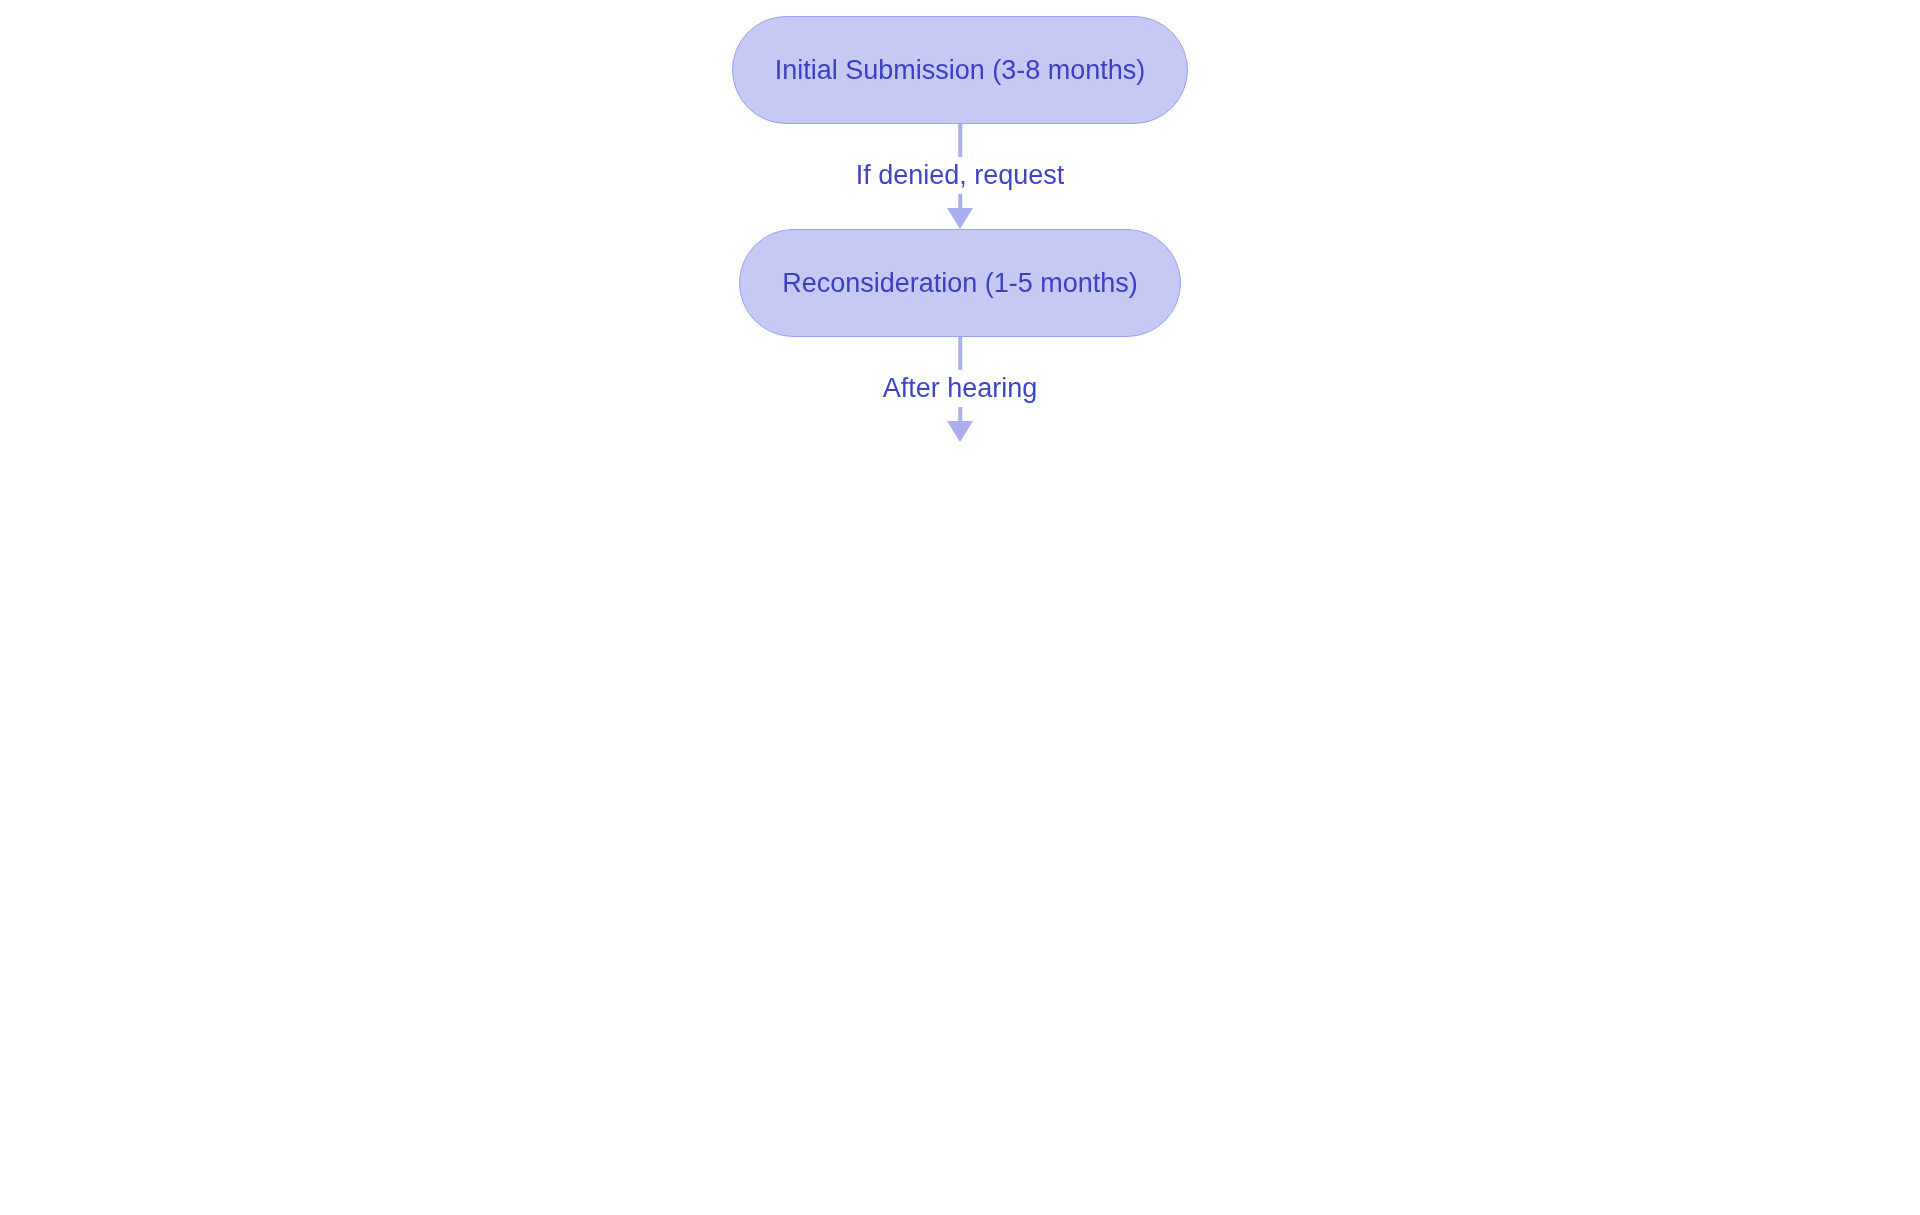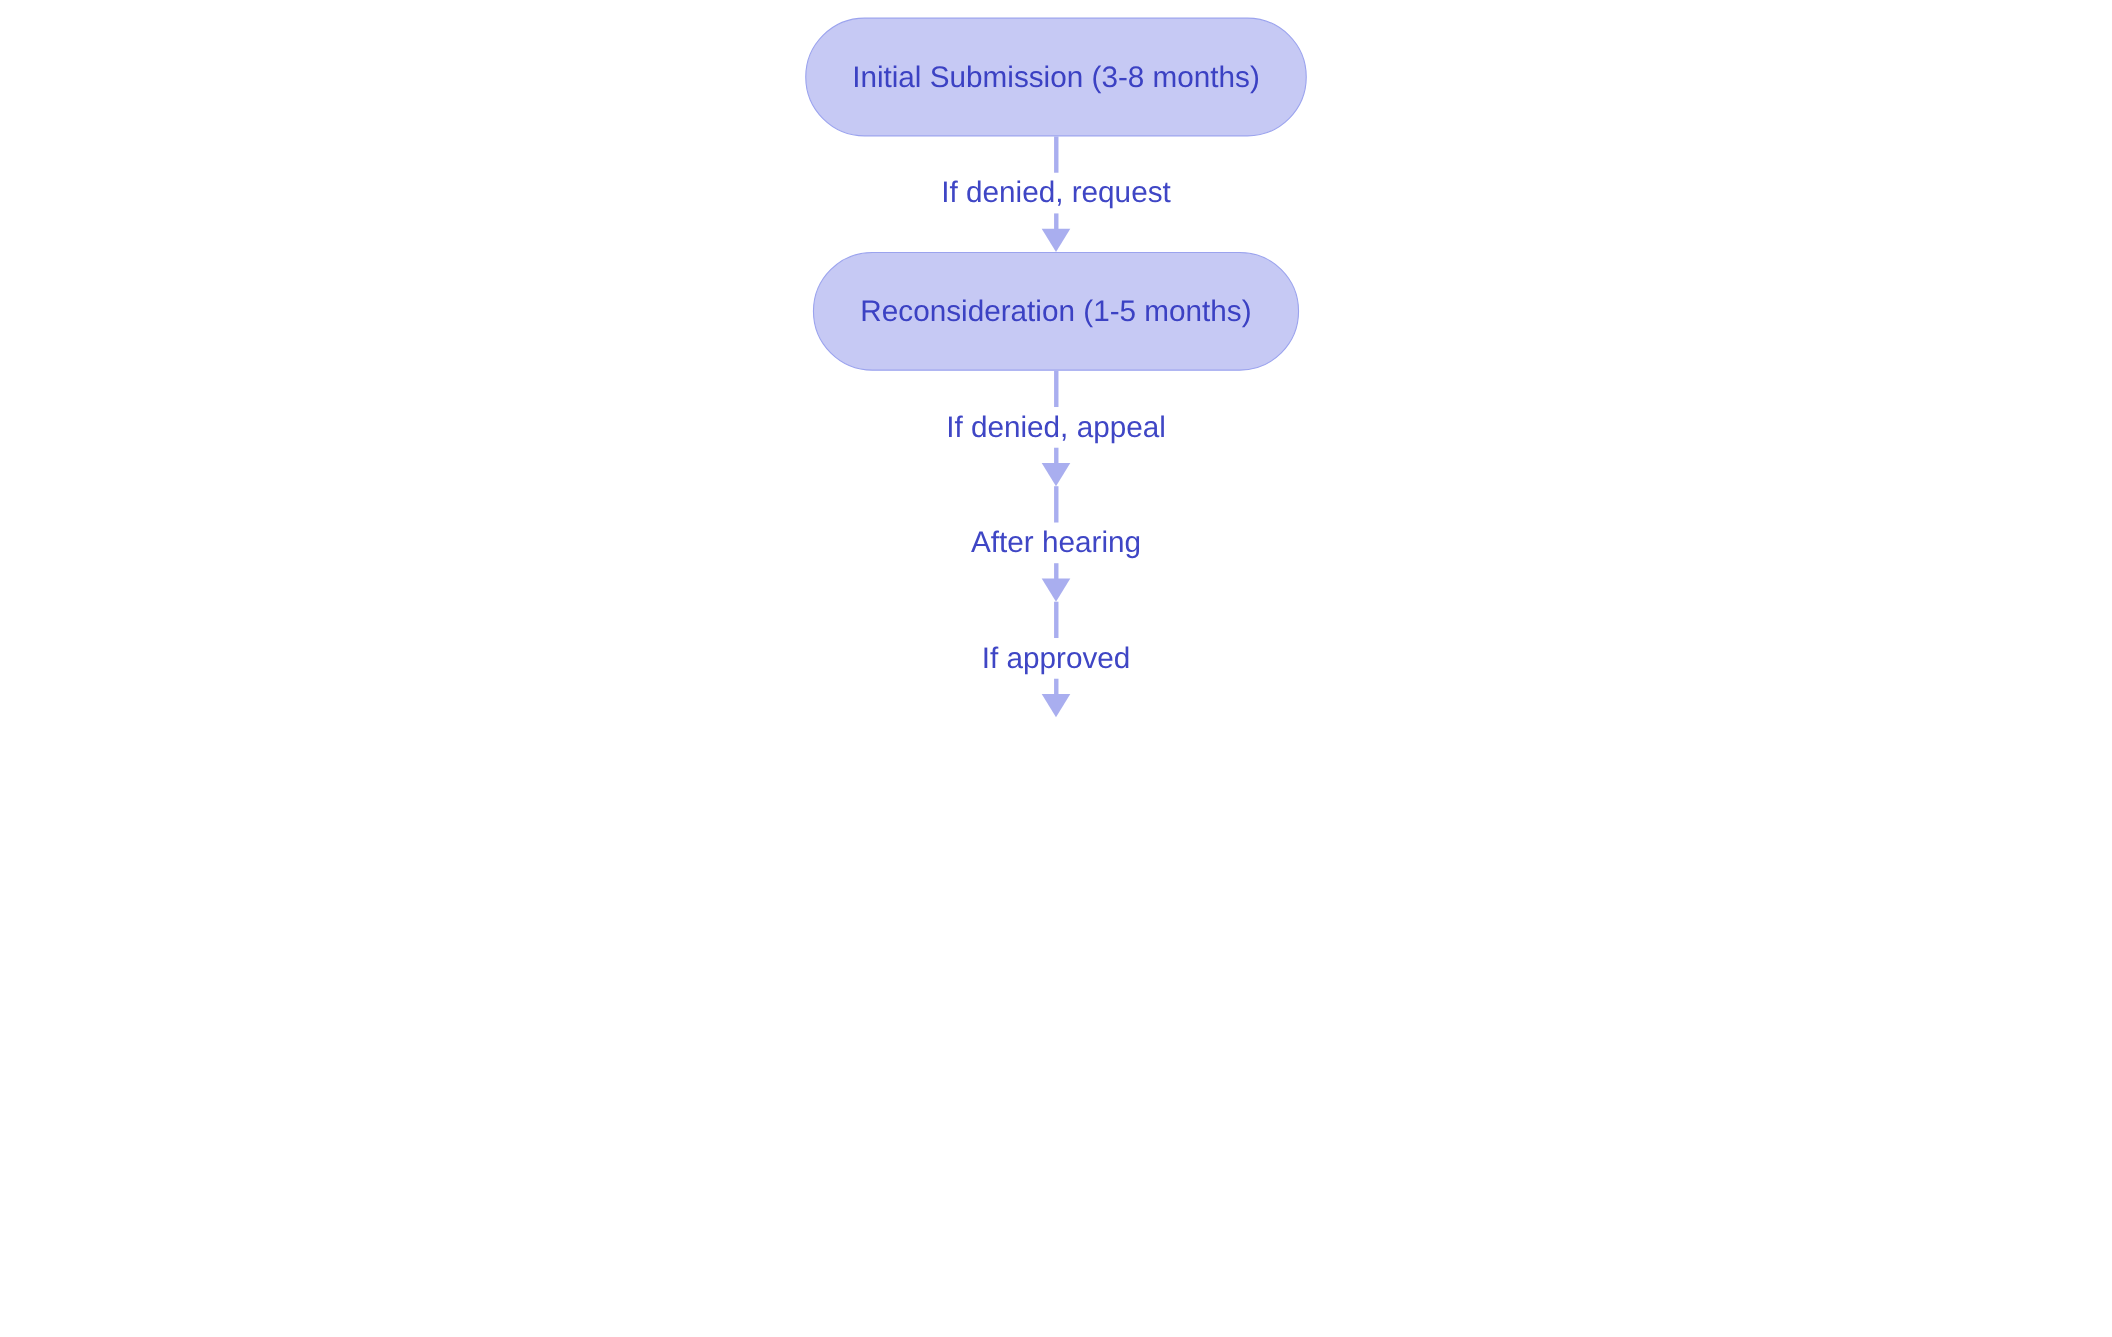--- a/index.html
+++ b/index.html
@@ -108,36 +108,26 @@
     <div class="connector">
       <div class="line"></div>
       <div class="edge-label">If denied, request</div>
       <div class="arrowhead"></div>
     </div>
 
     <div class="node">
       <span>Reconsideration (1-5 months)</span>
     </div>
 
-    <div class="connector">
-      <div class="line"></div>
-      <div class="edge-label">If denied, appeal</div>
-      <div class="arrowhead"></div>
-    </div>
 
 
     <div class="connector">
       <div class="line"></div>
       <div class="edge-label">After hearing</div>
       <div class="arrowhead"></div>
     </div>
 
 
-    <div class="connector">
-      <div class="line"></div>
-      <div class="edge-label">If approved</div>
-      <div class="arrowhead"></div>
-    </div>
 
 
   </div>
 
 </div>
 
 </body></html>

